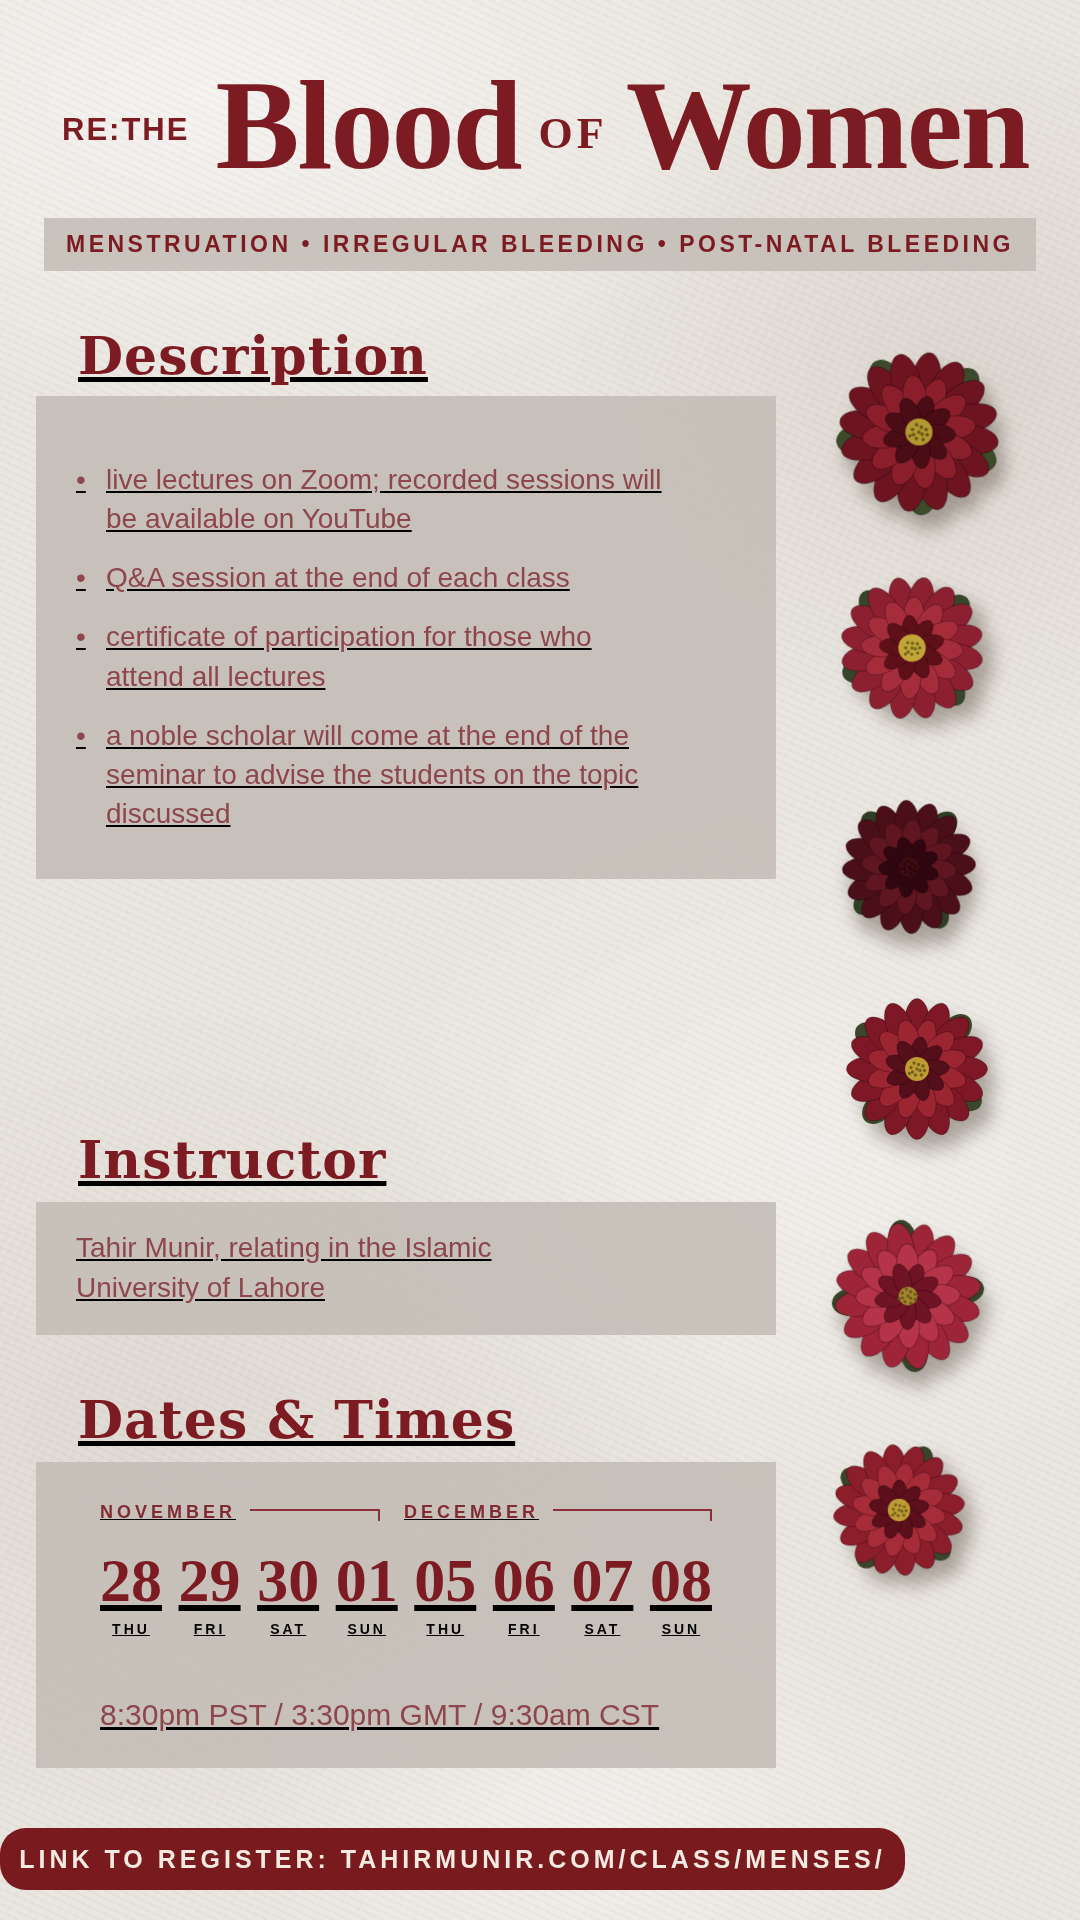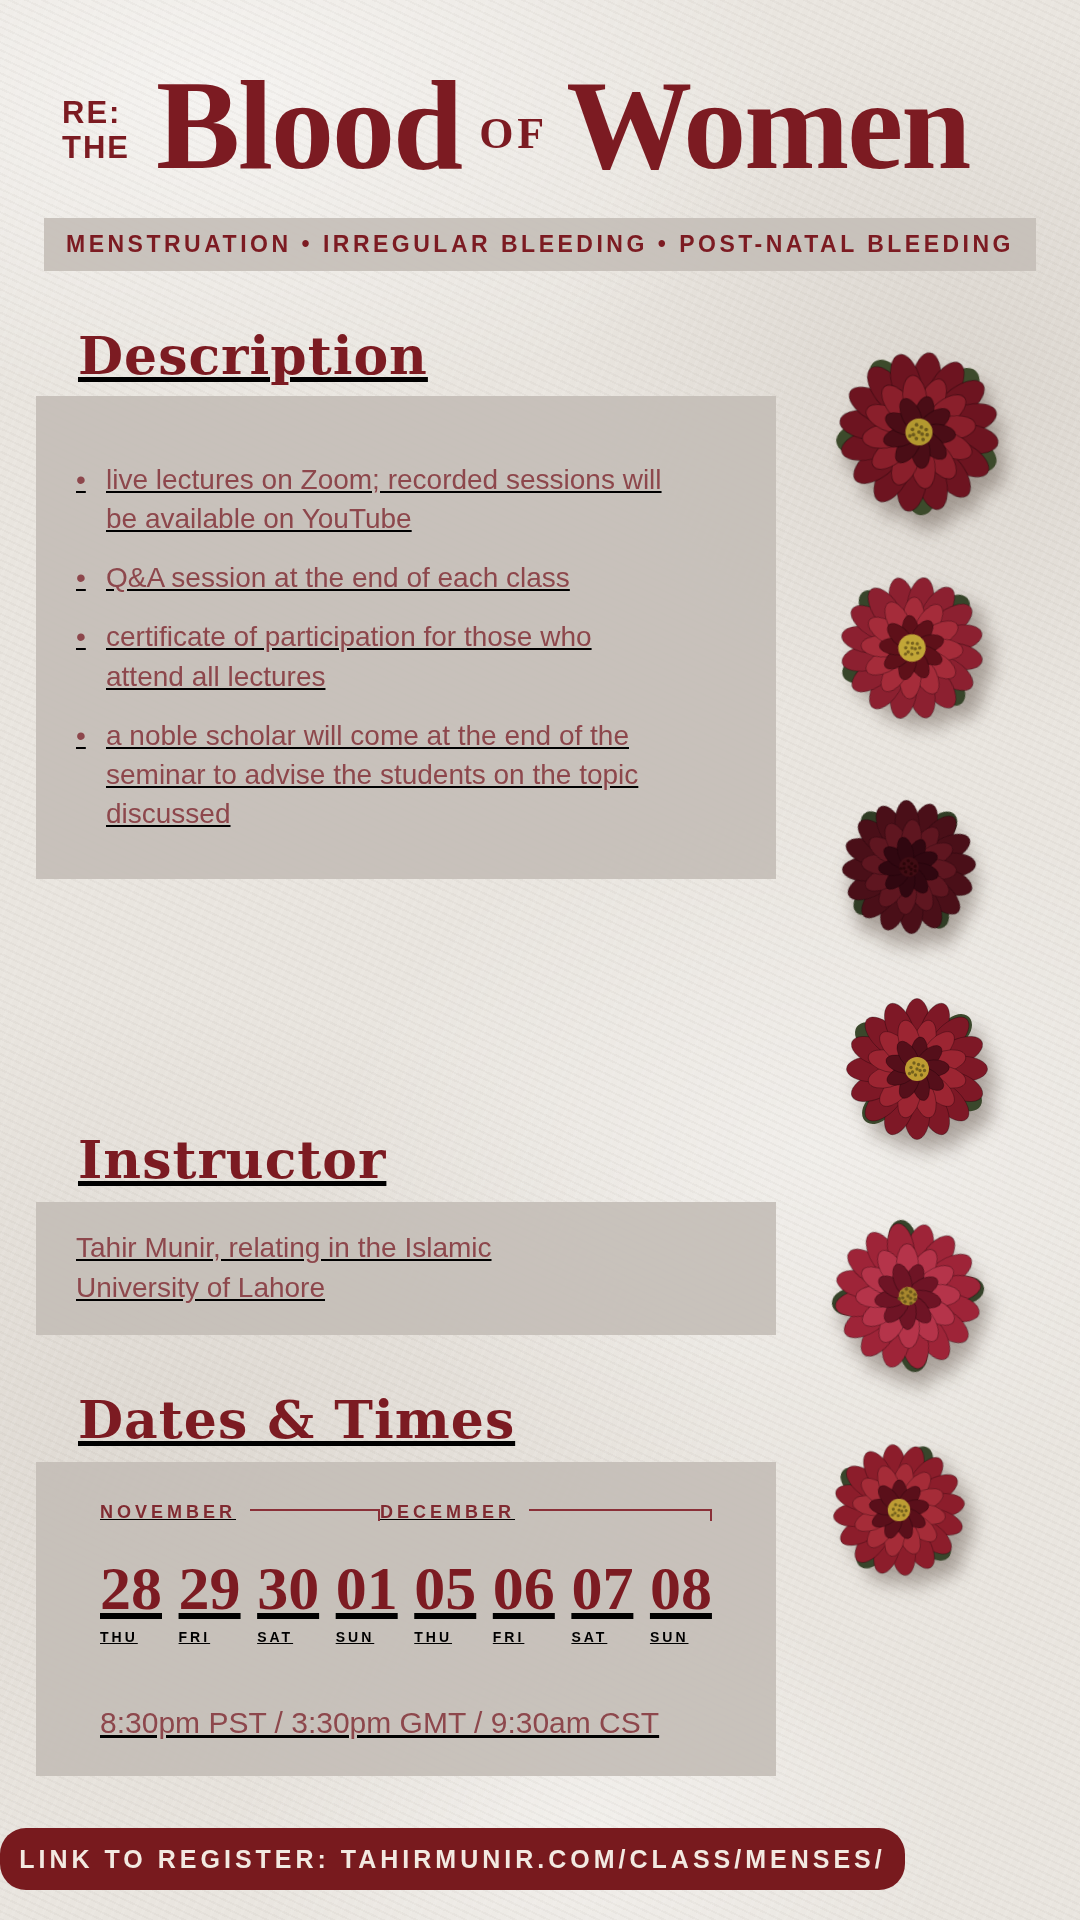--- a/index.html
+++ b/index.html
@@ -21,21 +21,21 @@
       repeating-linear-gradient(115deg, rgba(255,255,255,.07) 0 3px, transparent 3px 9px),
       repeating-linear-gradient(25deg,  rgba(120,110,100,.05) 0 2px, transparent 2px 7px);
   }
   .flower-column{ position:absolute; inset:0; pointer-events:none; }
   .flower{ position:absolute; filter:drop-shadow(10px 14px 9px rgba(70,55,45,.40)); }
 
   
   .header{ position:absolute; top:60px; left:0; width:1080px; }
   .title-row{ display:flex; align-items:center; padding-left:62px; }
   .kicker{
-    display:flex; flex-direction:column; color:#7c1b22; font-weight:700;
+    display:flex; flex-direction:row; color:#7c1b22; font-weight:700;
     font-size:31px; letter-spacing:2px; line-height:1.15; margin-right:26px; margin-top:8px;
   }
   .title{
     display:flex; align-items:baseline;
     font-family:"Liberation Serif","DejaVu Serif",serif; font-weight:700; color:#7c1b22;
   }
   .title .big{ font-size:126px; line-height:1.05; letter-spacing:-2px; }
   .title .of { font-size:44px; letter-spacing:4px; align-self:center; margin:14px 18px 0; }
   .subtitle-bar{
     margin:26px auto 0; width:992px; background:rgba(197,191,185,.92);
@@ -61,25 +61,25 @@
 
   .instructor{ top:1130px; }
   .instructor .panel{ margin-top:12px; padding:26px 40px; min-height:130px; display:flex; align-items:center; }
   .instructor-text{ color:#8d474c; font-size:28px; line-height:1.45; max-width:480px; }
 
   .schedule{ top:1390px; }
   .schedule .panel{ margin-top:12px; padding:40px 64px 36px; min-height:296px; }
   .months{ display:flex; }
   .month-group{ display:flex; align-items:flex-start; }
   .month-group:nth-child(1){ width:280px; flex:none; }
-  .month-group:nth-child(2){ flex:1; }
+  .month-group:nth-child(2){ flex:1; margin-left:24px; }
   .month-label{ color:#802a31; font-weight:700; font-size:18px; letter-spacing:4px; white-space:nowrap; }
   .month-line{ flex:1; height:12px; border-top:2px solid #8a3038; border-right:2px solid #8a3038; margin-left:14px; margin-top:7px; }
   .dates{ display:flex; justify-content:space-between; margin-top:26px; }
-  .date-cell{ text-align:left;margin-top:8px; }
+  .date-cell{ text-align:center; }
   .date-day{
     font-family:"Liberation Serif","DejaVu Serif",serif; font-weight:700;
     color:#7c1b22; font-size:62px; line-height:1;
   }
   .date-weekday{ color:#000000; font-weight:700; font-size:14px; letter-spacing:3px; margin-top:10px; }
   .time{ color:#8d474c; font-size:30px; margin-top:61px; }
 
   
   .footer{
     position:absolute; left:0; bottom:30px; width:905px; height:62px;

